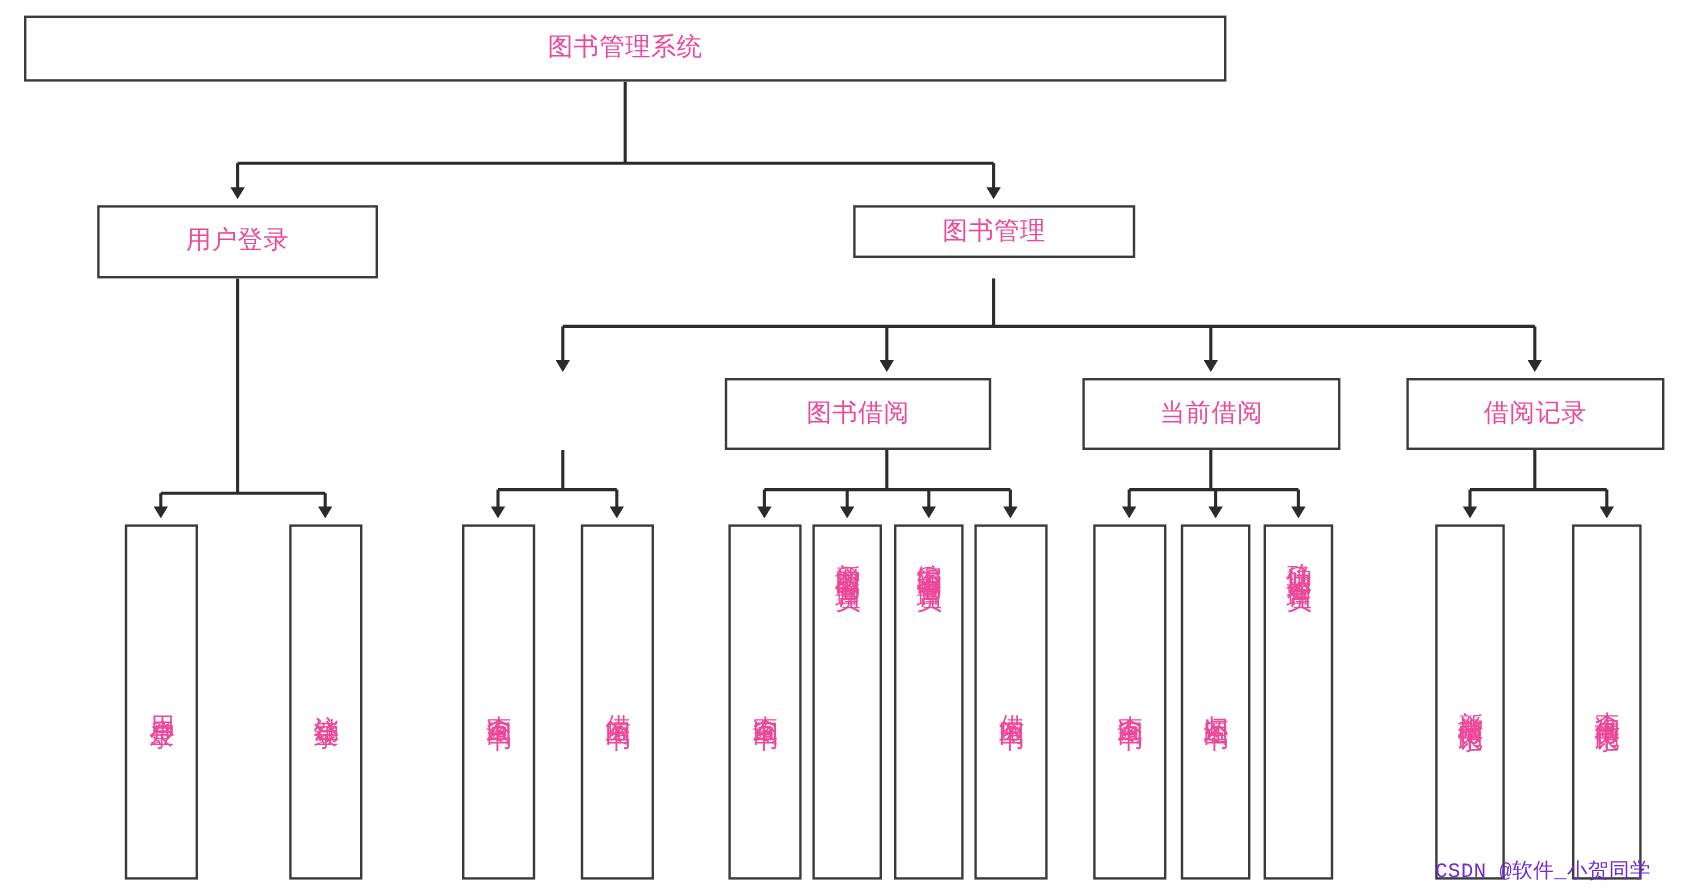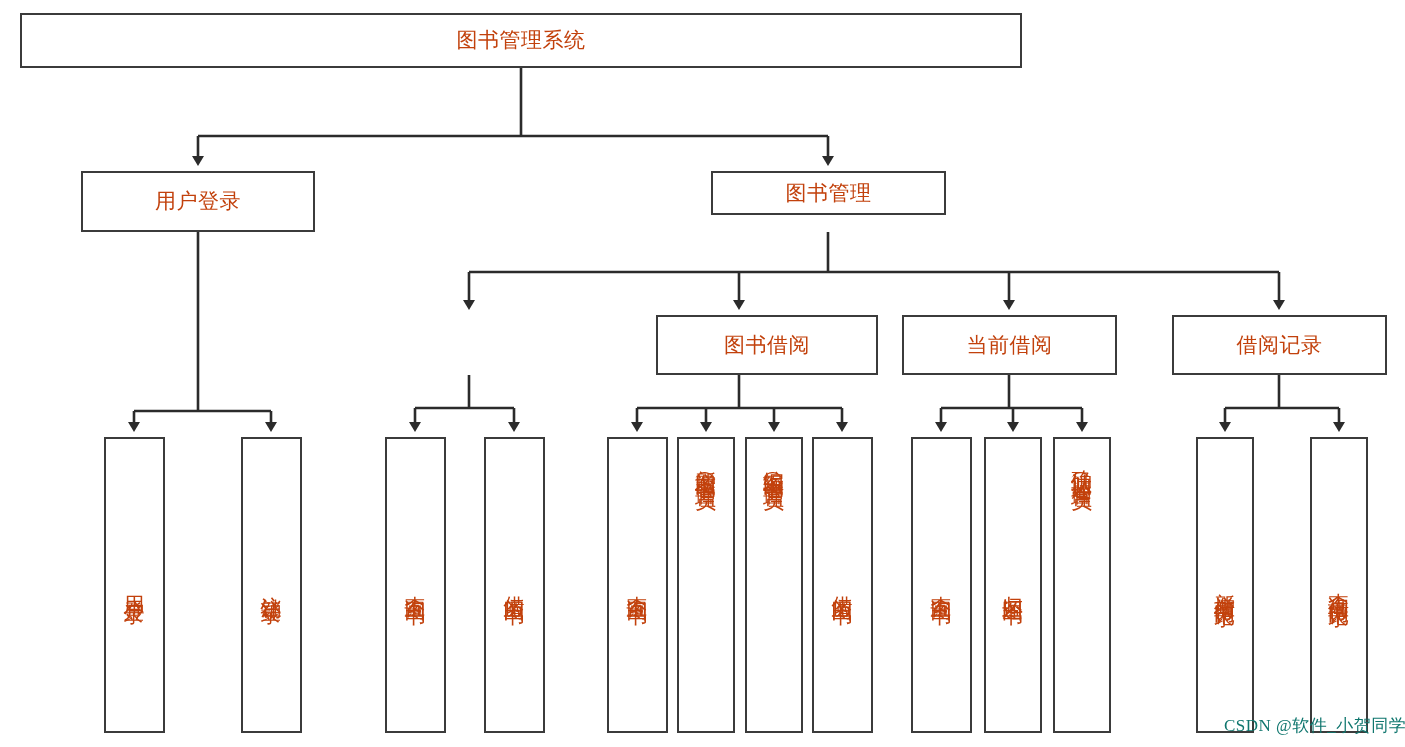--- a/index.html
+++ b/index.html
@@ -34,21 +34,21 @@
     border: 2px solid #3b3b3b;
     display: flex;
     align-items: center;
     justify-content: center;
     z-index: 2;
   }
   .node-label {
     font-size: 21px;
     line-height: 1.28;
     letter-spacing: 0.5px;
-    color: #c2410c;
+    color: #ec4899;
     white-space: nowrap;
     text-align: center;
   }
   
   .node.vertical {
     align-items: flex-start;
     padding-top: 14px;
   }
   .node.vertical .node-label {
     writing-mode: vertical-rl;
@@ -59,28 +59,28 @@
     font-size: 21px;
     line-height: 1;
   }
   
   .node.vertical.midtext {
     align-items: center;
     padding-top: 0;
   }
   #watermark {
     position: absolute;
-    left: 1224px;
+    left: 1196px;
     top: 714px;
     font-size: 17px;
-    color: #0f766e;
+    color: #6d28d9;
     letter-spacing: 0.5px;
     white-space: nowrap;
     z-index: 3;
-    font-family: Liberation Serif, serif;
+    font-family: Liberation Mono, monospace;
   }
 </style>
 </head>
 <body>
 
 <div id="diagram-root">
 
   <svg id="connectors" viewBox="0 0 1405 747" xmlns="http://www.w3.org/2000/svg">
     <defs>
       <marker id="arrow" markerWidth="10" markerHeight="12" refX="1" refY="6" orient="auto" markerUnits="userSpaceOnUse">
@@ -140,21 +140,21 @@
 
   <div class="node" style="left:81px; top:171px; width:234px; height:61px;">
     <span class="node-label">用户登录</span>
   </div>
 
   <div class="node" style="left:711px; top:171px; width:235px; height:44px;">
     <span class="node-label">图书管理</span>
   </div>
 
 
-  <div class="node" style="left:656px; top:315px; width:222px; height:60px;">
+  <div class="node" style="left:604px; top:315px; width:222px; height:60px;">
     <span class="node-label">图书借阅</span>
   </div>
 
   <div class="node" style="left:902px; top:315px; width:215px; height:60px;">
     <span class="node-label">当前借阅</span>
   </div>
 
   <div class="node" style="left:1172px; top:315px; width:215px; height:60px;">
     <span class="node-label">借阅记录</span>
   </div>

